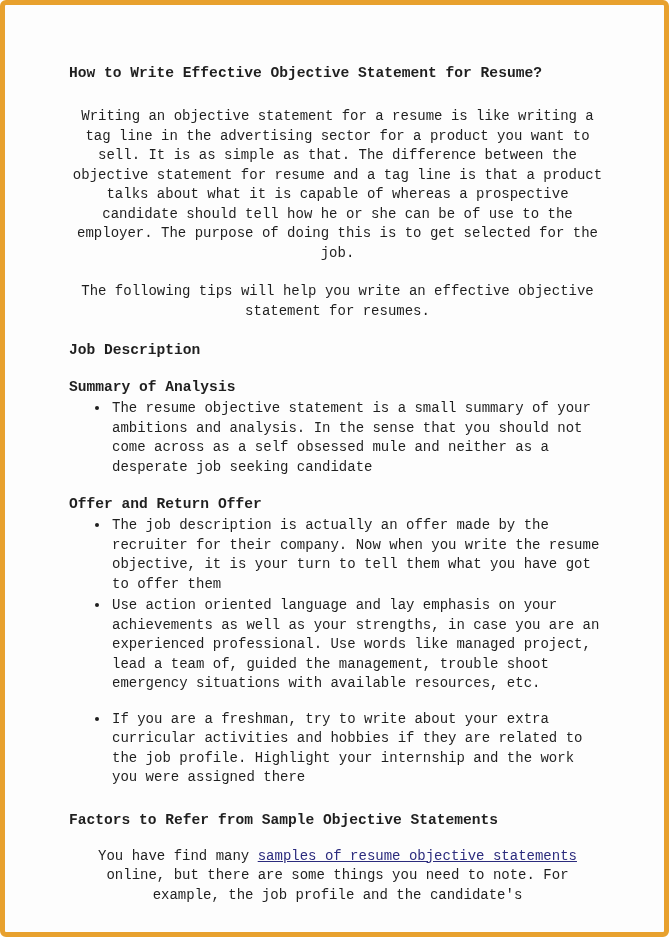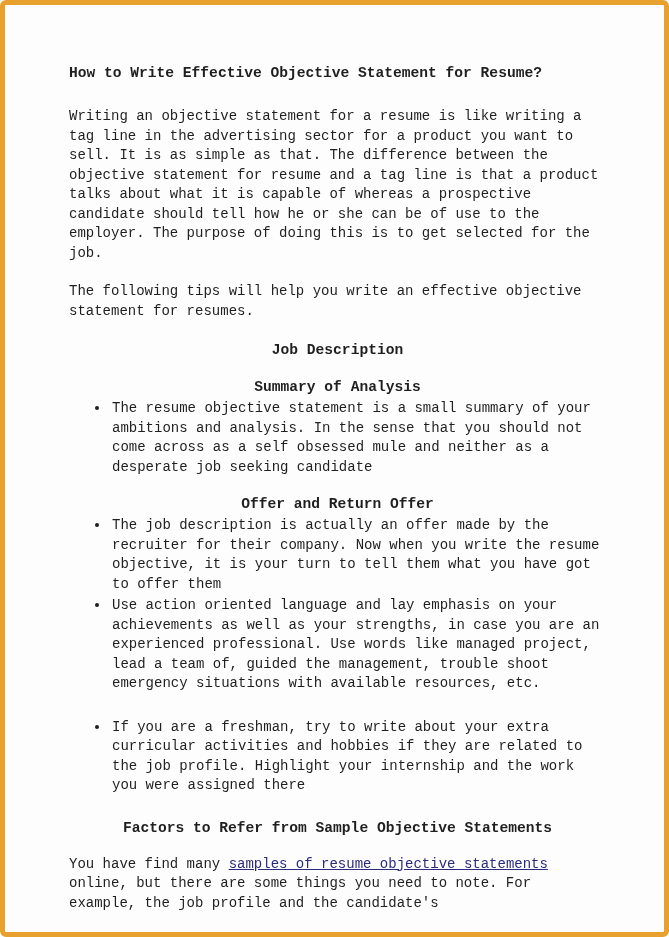--- a/index.html
+++ b/index.html
@@ -28,35 +28,34 @@
     line-height: 19.5px;
     overflow: hidden;
     font-family: Liberation Mono, monospace;
   }
   .title {
     font-size: 14.6px;
     font-weight: bold;
     margin: 0 0 24px 0;
     line-height: 20px;
   }
-  p { margin: 0 0 19px 0; }
+  p { margin: 0 0 19px 0; text-align: center; }
   .section-heading {
     font-size: 14.6px;
     font-weight: bold;
     margin: 17px 0 1px 0;
     line-height: 20px;
-    text-align: center;
   }
   ul {
     margin: 2px 0 0 0;
     padding: 0 0 0 41px;
     list-style: disc;
   }
   li { margin: 0; padding-left: 2px; }
-  li + li { margin-top: 24px; }
+  li + li { margin-top: 16px; }
   .section { margin: 0 0 0 0; }
   .factors-heading { margin-top: 22px; margin-bottom: 8px; }
   .closing { margin-top: 17px; margin-bottom: 0; }
   a.doc-link {
     color: var(--link);
     text-decoration: underline;
     cursor: pointer;
   }
 </style>
 </head>

